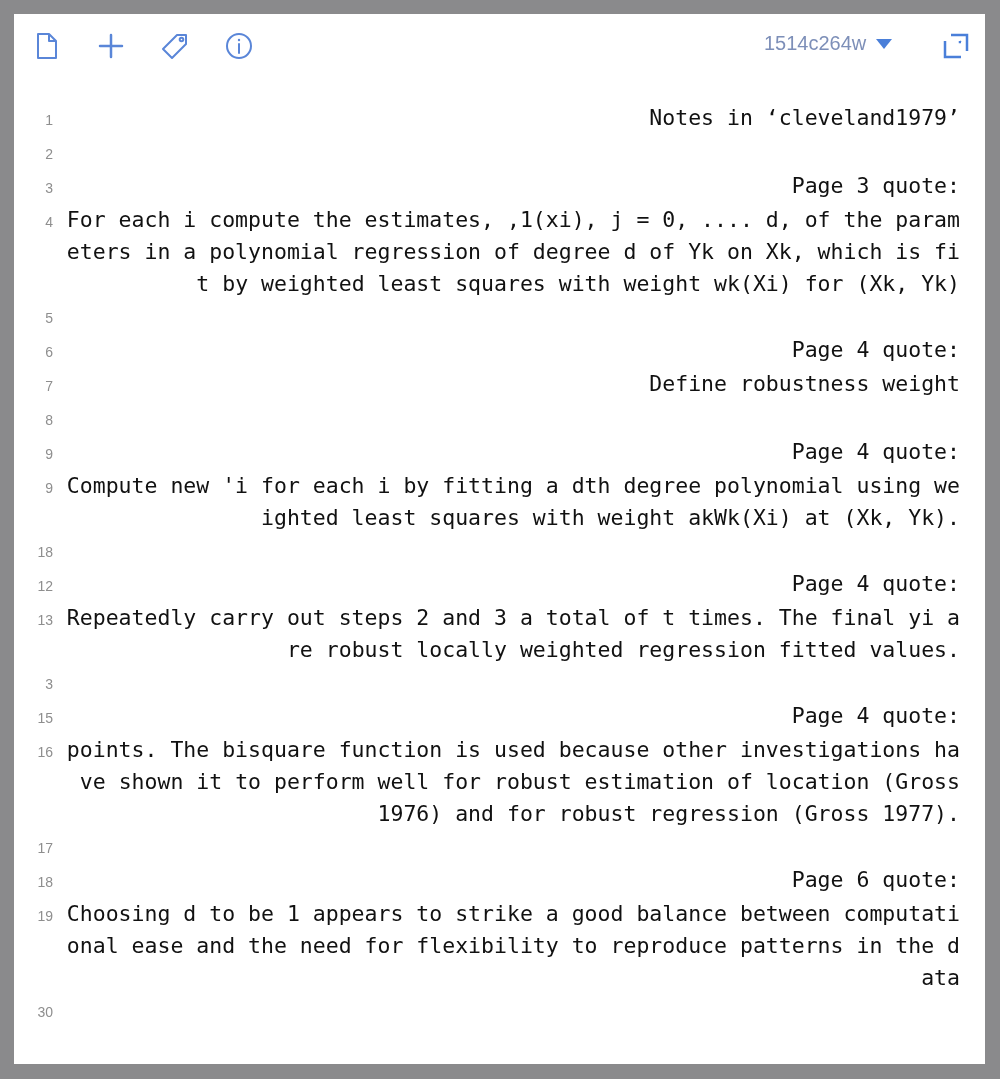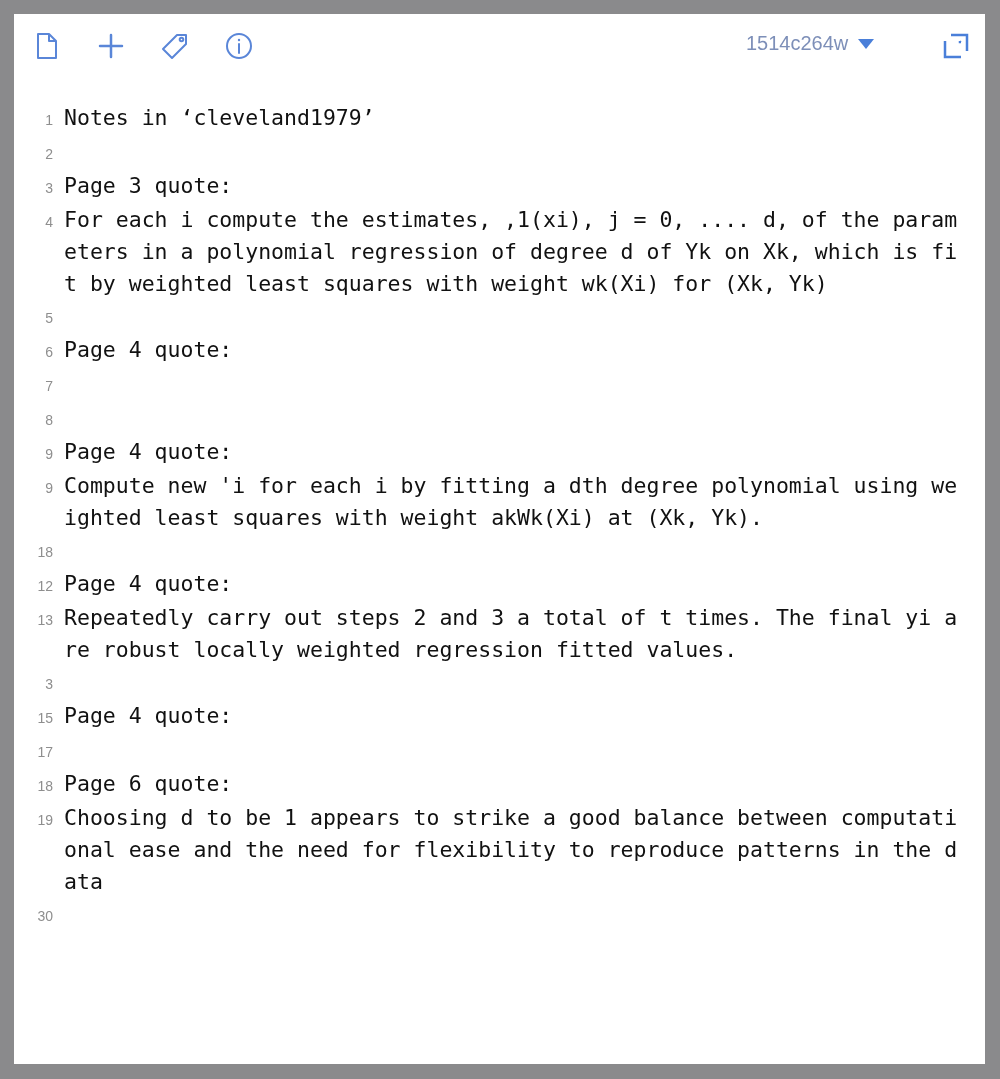--- a/index.html
+++ b/index.html
@@ -20,21 +20,21 @@
   .toolbar {
     position: absolute; left: 0; top: 0; width: 100%; height: 62px;
   }
   .tb-icon {
     position: absolute; top: 16px; width: 32px; height: 32px;
     display: flex; align-items: center; justify-content: center;
     cursor: pointer;
   }
   .tb-icon svg { display: block; }
   .commit {
-    position: absolute; top: 18px; left: 732px;
+    position: absolute; top: 18px; left: 750px;
     font-family: "Liberation Sans", sans-serif;
     font-size: 20px; color: #7d8fb8;
     display: flex; align-items: center; gap: 6px;
     cursor: pointer;
   }
   .caret { width: 0; height: 0; border-left: 8px solid transparent; border-right: 8px solid transparent; border-top: 10px solid #4a7fd9; margin-left: 4px; }
   .editor {
     position: absolute; left: 0; top: 88px; width: 100%;
   }
   .line {
@@ -43,21 +43,21 @@
     font-size: 21.5px; line-height: 32px;
     color: #111;
   }
   .ln {
     width: 50px; flex: none; text-align: right;
     font-family: "Liberation Sans", sans-serif;
     font-size: 14px; color: #8e8e8e;
     padding-right: 11px; box-sizing: border-box;
     padding-top: 2px;
   }
-  .lt { width: 896px; white-space: pre-wrap; word-break: break-all; }
+  .lt { width: 896px; white-space: pre-wrap; word-break: break-all; text-align: right; }
 </style>
 </head>
 <body>
 
 <div class="panel">
   <div class="toolbar">
     <div class="tb-icon" style="left:17px">
       <svg width="24" height="28" viewBox="0 0 24 28" fill="none" stroke="#5a86d8" stroke-width="2" stroke-linejoin="round">
         <path d="M3 2 H14 L21 9 V26 H3 Z"></path>
           <path d="M14 2 V9 H21"></path>
@@ -114,20 +114,21 @@
       <div class="line">
         <span class="ln">5</span>
         <span class="lt"></span>
       </div>
       <div class="line">
         <span class="ln">6</span>
         <span class="lt">Page 4 quote:</span>
       </div>
       <div class="line">
         <span class="ln">7</span>
+        <span class="lt">Define robustness weight</span>
       </div>
       <div class="line">
         <span class="ln">8</span>
         <span class="lt"></span>
       </div>
       <div class="line">
         <span class="ln">9</span>
         <span class="lt">Page 4 quote:</span>
       </div>
       <div class="line">
@@ -148,20 +149,24 @@
       </div>
       <div class="line">
         <span class="ln">3</span>
         <span class="lt"></span>
       </div>
       <div class="line">
         <span class="ln">15</span>
         <span class="lt">Page 4 quote:</span>
       </div>
       <div class="line">
+        <span class="ln">16</span>
+        <span class="lt">points. The bisquare function is used because other investigations have shown it to perform well for robust estimation of location (Gross 1976) and for robust regression (Gross 1977).</span>
+      </div>
+      <div class="line">
         <span class="ln">17</span>
         <span class="lt"></span>
       </div>
       <div class="line">
         <span class="ln">18</span>
         <span class="lt">Page 6 quote:</span>
       </div>
       <div class="line">
         <span class="ln">19</span>
         <span class="lt">Choosing d to be 1 appears to strike a good balance between computational ease and the need for flexibility to reproduce patterns in the data</span>

